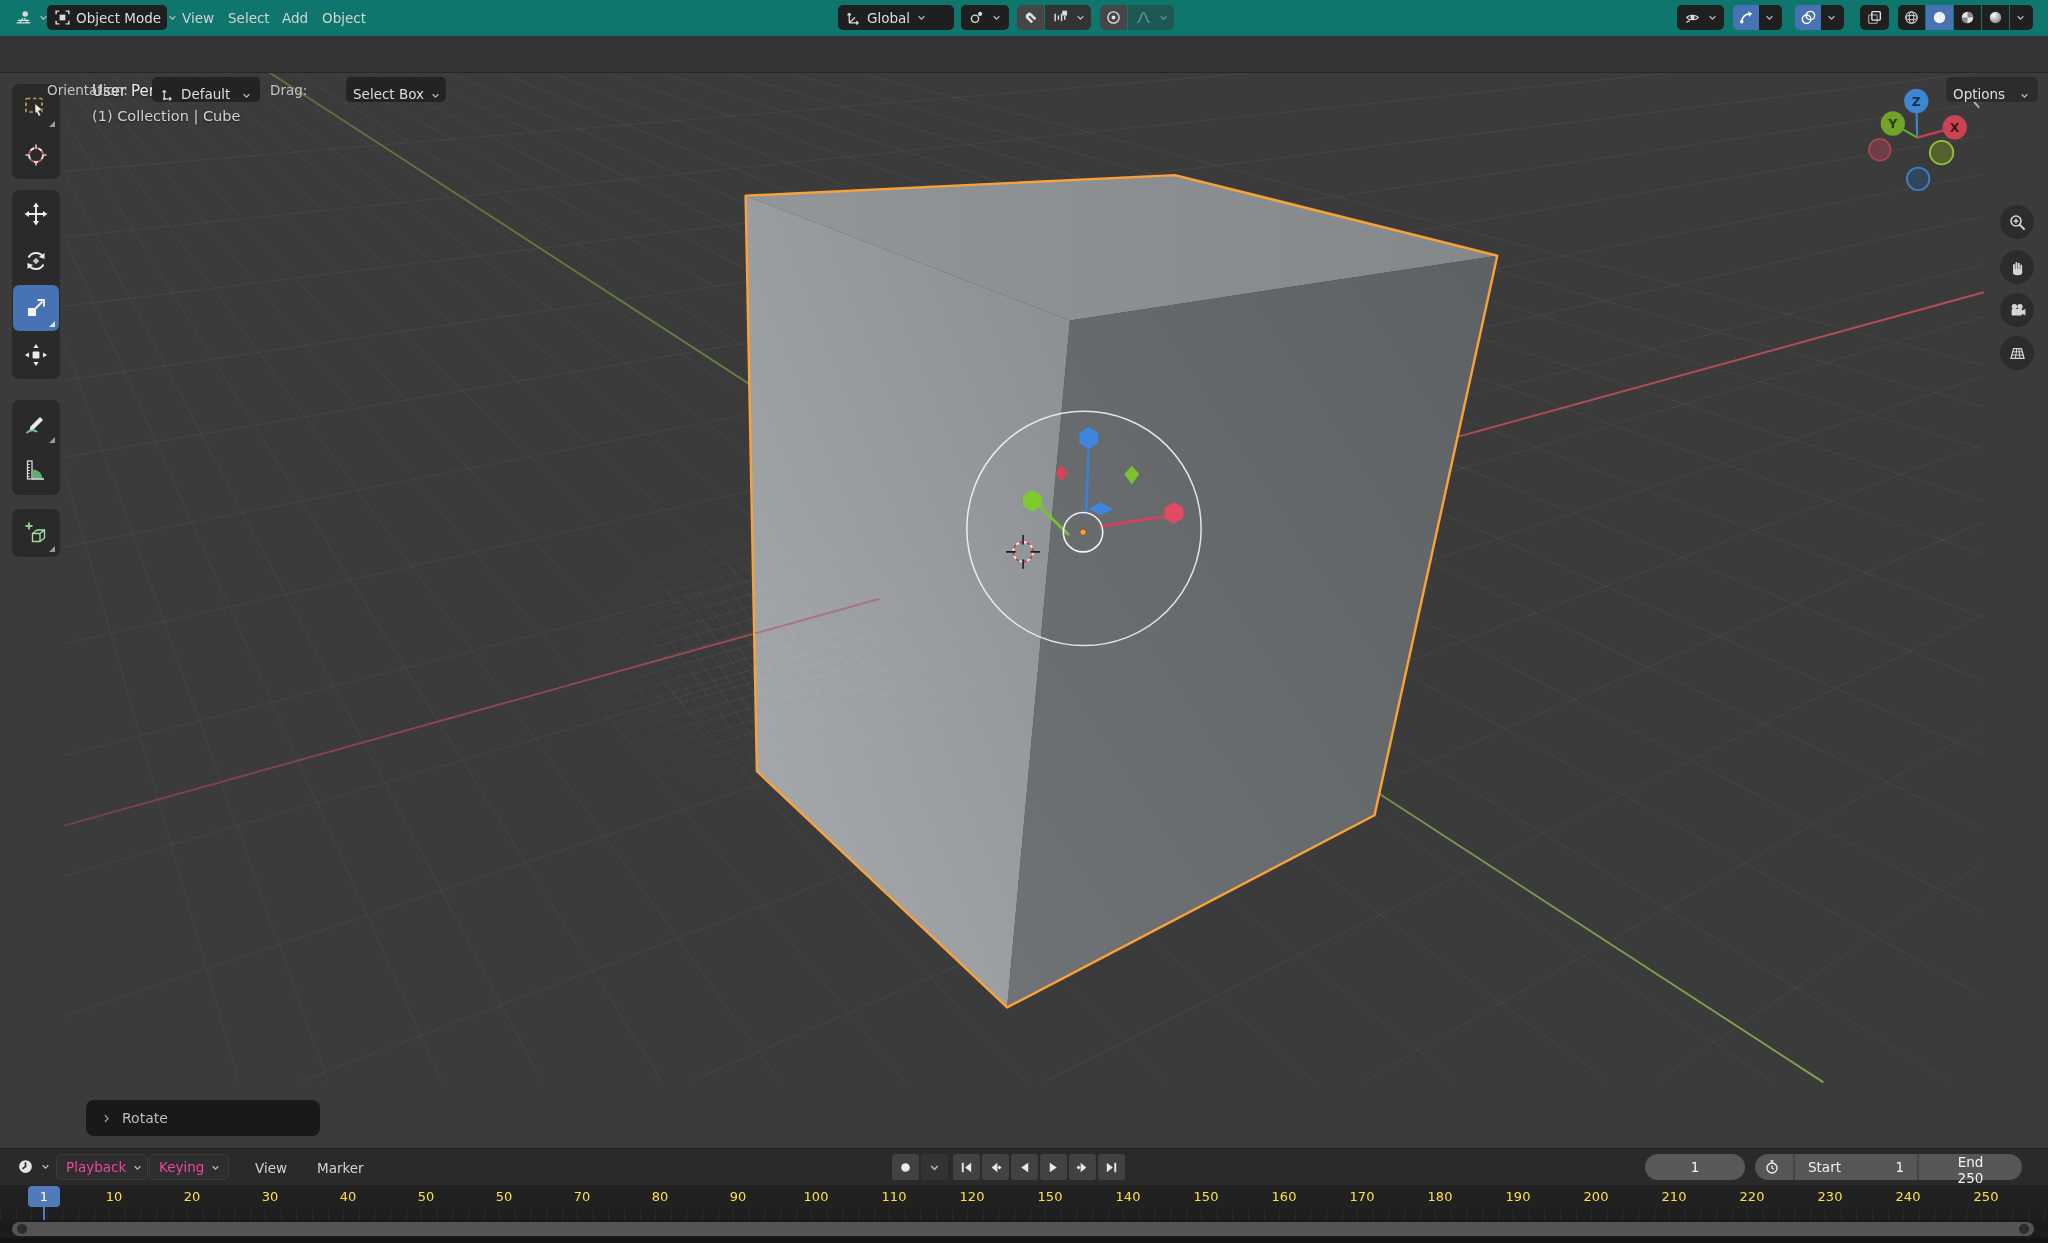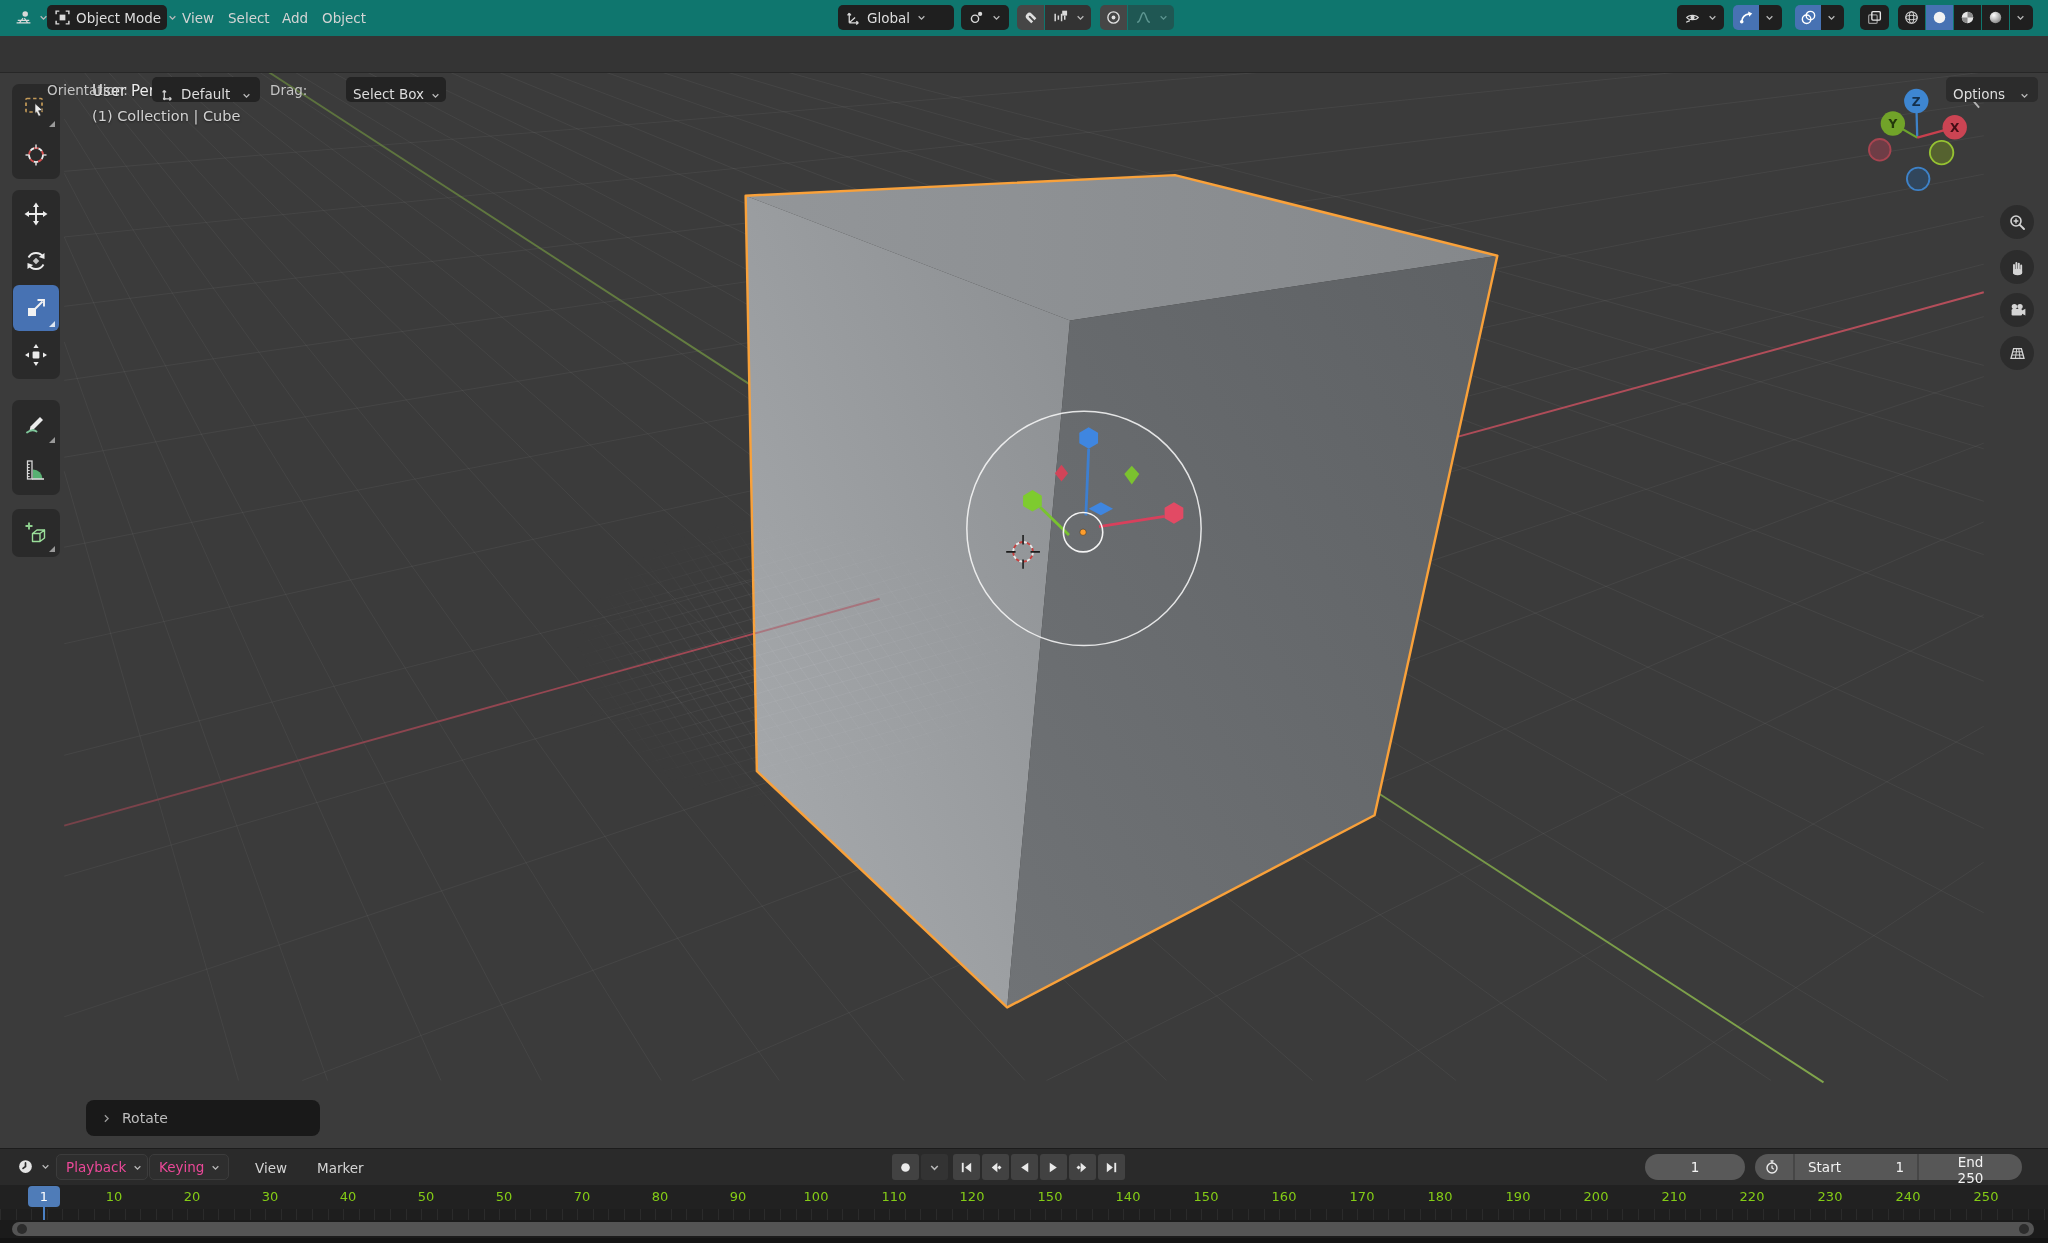--- a/index.html
+++ b/index.html
@@ -47,21 +47,21 @@
   .transport{position:absolute;top:5px;height:26px;display:flex;gap:2px;}
   .tbtn{width:27px;height:26px;background:#424242;border-radius:3px;display:flex;align-items:center;justify-content:center;}
   .tbtn svg{width:15px;height:15px;}
   .field{position:absolute;top:5px;height:26px;background:#595959;border-radius:13px;display:flex;align-items:center;
          justify-content:center;font-size:13.5px;color:#f4f4f4;box-sizing:border-box;}
   .fieldgrp{position:absolute;top:5px;height:26px;background:#575757;border-radius:13px;display:flex;align-items:center;box-sizing:border-box;}
   .fcell{height:26px;display:flex;align-items:center;justify-content:space-between;font-size:13.5px;color:#f2f2f2;
          padding:0 13px;box-sizing:border-box;}
   .fsep{width:2px;height:26px;background:#464646;}
   .ruler{position:absolute;left:0;top:1185px;width:2048px;height:24px;background:#212121;}
-  .rnum{position:absolute;top:4px;transform:translateX(-50%);font-size:13px;color:#84cc16;}
+  .rnum{position:absolute;top:4px;transform:translateX(-50%);font-size:13px;color:#fde047;}
   .curframe{position:absolute;left:28px;top:1px;width:32px;height:21px;background:#4f7cb8;border-radius:4px;
             color:#fff;font-size:13px;display:flex;align-items:center;justify-content:center;}
   .tickstrip{position:absolute;left:0;top:1209px;width:2048px;height:11px;background:#1e1e1e;
              background-image:repeating-linear-gradient(90deg,#2b2b2b 0 1px,transparent 1px 15.6px);}
   .playhead{position:absolute;left:43px;top:1206px;width:2px;height:16px;background:#4a80c4;}
   .scrollrow{position:absolute;left:0;top:1220px;width:2048px;height:18px;background:#1b1b1b;}
   .scrollbar{position:absolute;left:12px;top:2px;width:2022px;height:14px;background:#545454;border-radius:7px;}
   .knob{position:absolute;top:2px;width:10px;height:10px;border-radius:5px;background:#2c2c2c;}
   .statusbar{position:absolute;left:0;top:1238px;width:2048px;height:5px;background:#141414;}
   text{font-family:"DejaVu Sans","Liberation Sans",sans-serif;}

